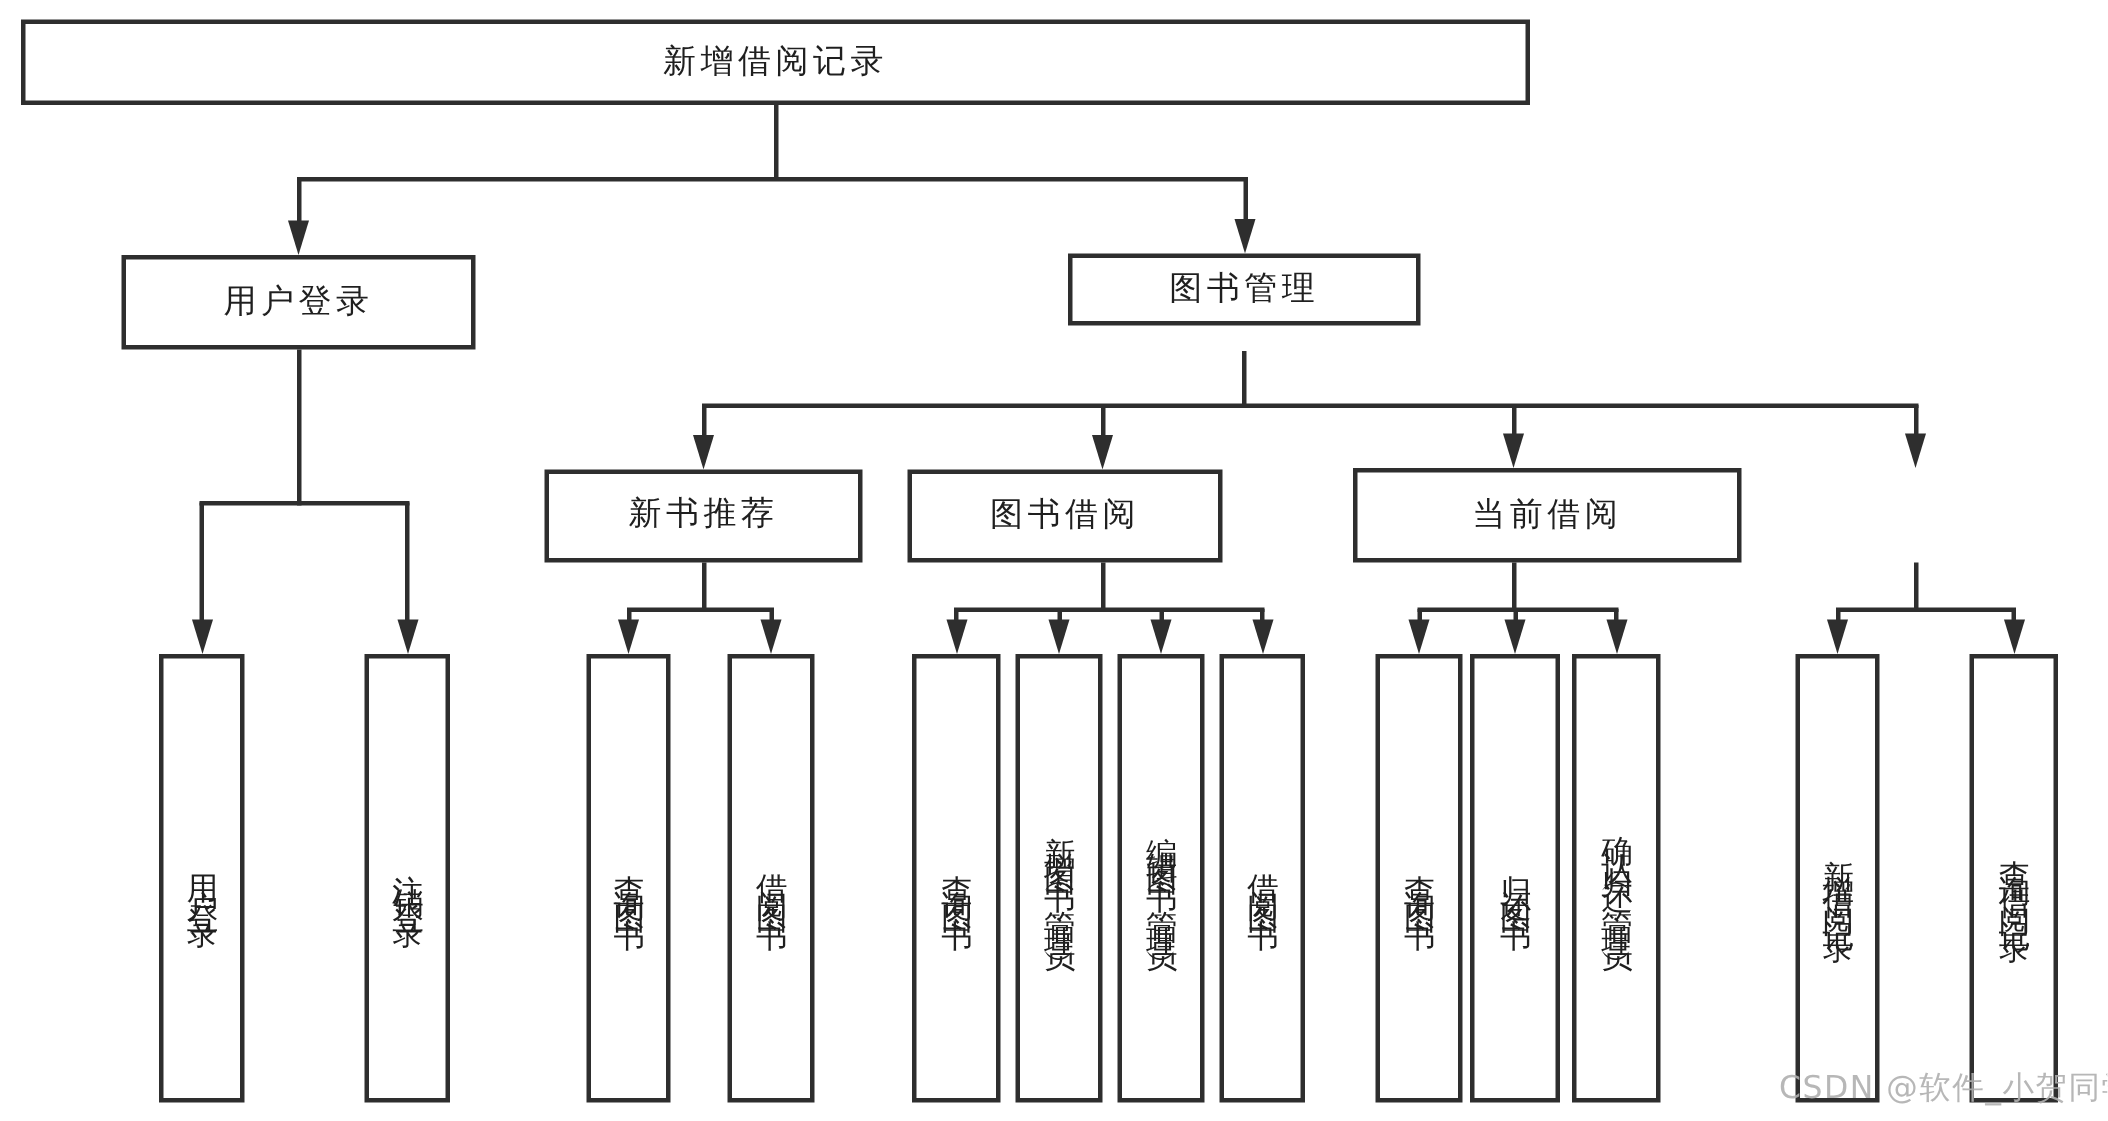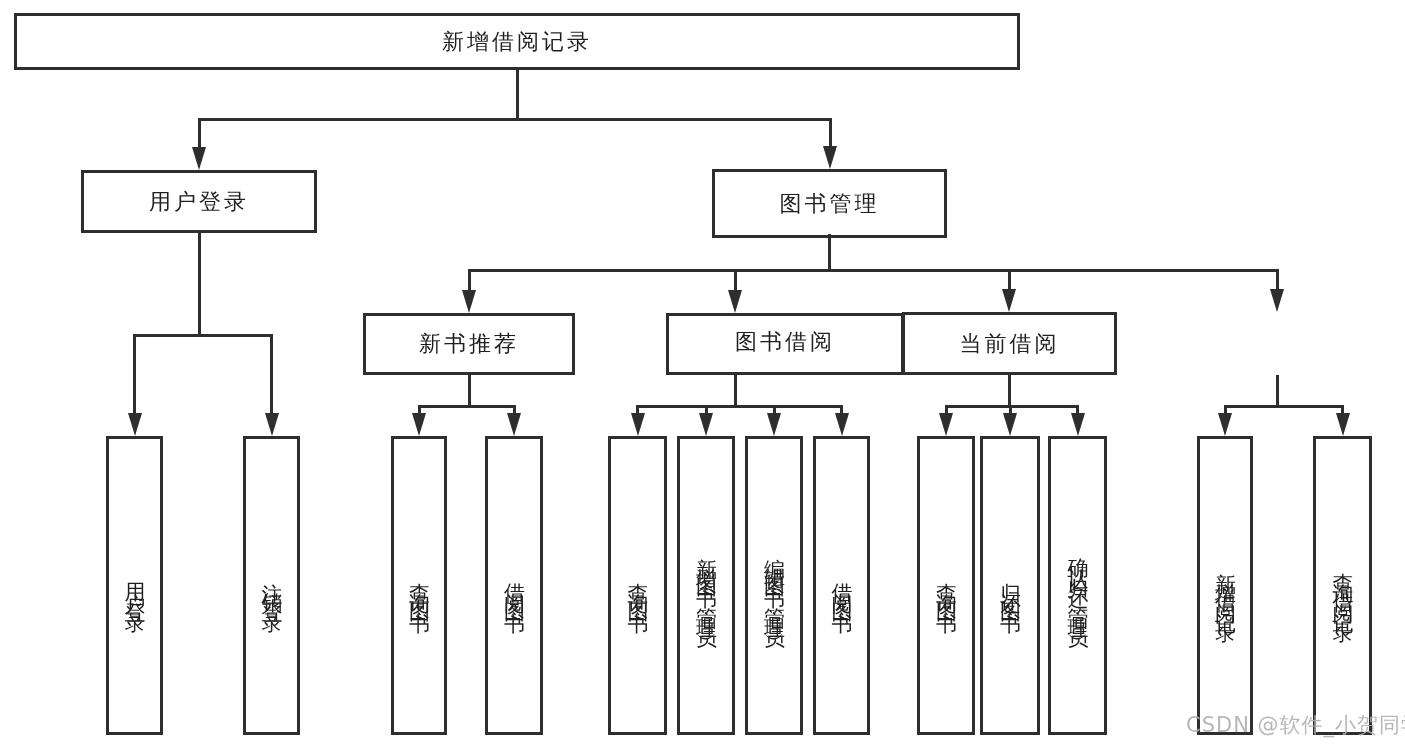--- a/index.html
+++ b/index.html
@@ -31,24 +31,24 @@
     letter-spacing:1px;
   }
 </style>
 </head>
 <body>
 
 <div id="canvas">
   <div id="watermark">CSDN @软件_小贺同学</div>
 <div class="node h" style="left: 14px; top: 13px; width: 1006px; height: 57px;">新增借阅记录</div>
     <div class="node h" style="left: 81px; top: 170px; width: 236px; height: 63px;">用户登录</div>
-    <div class="node h" style="left: 712px; top: 169px; width: 235px; height: 69px;">图书管理</div>
-    <div class="node h" style="left: 363px; top: 313px; width: 212px; height: 62px;">新书推荐</div>
-    <div class="node h" style="left: 666px; top: 313px; width: 238px; height: 62px; font-family: Liberation Mono, monospace;">图书借阅</div>
-    <div class="node h" style="left: 902px; top: 312px; width: 215px; height: 63px;">当前借阅</div>
+    <div class="node h" style="left: 712px; top: 169px; width: 235px; height: 48px;">图书管理</div>
+    <div class="node h" style="left: 363px; top: 313px; width: 212px; height: 62px; font-family: Liberation Mono, monospace;">新书推荐</div>
+    <div class="node h" style="left: 605px; top: 313px; width: 210px; height: 62px;">图书借阅</div>
+    <div class="node h" style="left: 902px; top: 312px; width: 259px; height: 63px;">当前借阅</div>
     <div class="node v" style="left: 106px; top: 436px; width: 57px; height: 299px;">用户登录</div>
     <div class="node v" style="left: 243px; top: 436px; width: 57px; height: 299px;">注销登录</div>
     <div class="node v" style="left: 391px; top: 436px; width: 56px; height: 299px;">查询图书</div>
     <div class="node v" style="left: 485px; top: 436px; width: 58px; height: 299px;">借阅图书</div>
     <div class="node v" style="left: 608px; top: 436px; width: 59px; height: 299px;">查询图书</div>
     <div class="node v" style="left: 677px; top: 436px; width: 58px; height: 299px;">新增图书（管理员）</div>
     <div class="node v" style="left: 745px; top: 436px; width: 58px; height: 299px;">编辑图书（管理员）</div>
     <div class="node v" style="left: 813px; top: 436px; width: 57px; height: 299px;">借阅图书</div>
     <div class="node v" style="left: 917px; top: 436px; width: 58px; height: 299px;">查询图书</div>
     <div class="node v" style="left: 980px; top: 436px; width: 60px; height: 299px;">归还图书</div>

